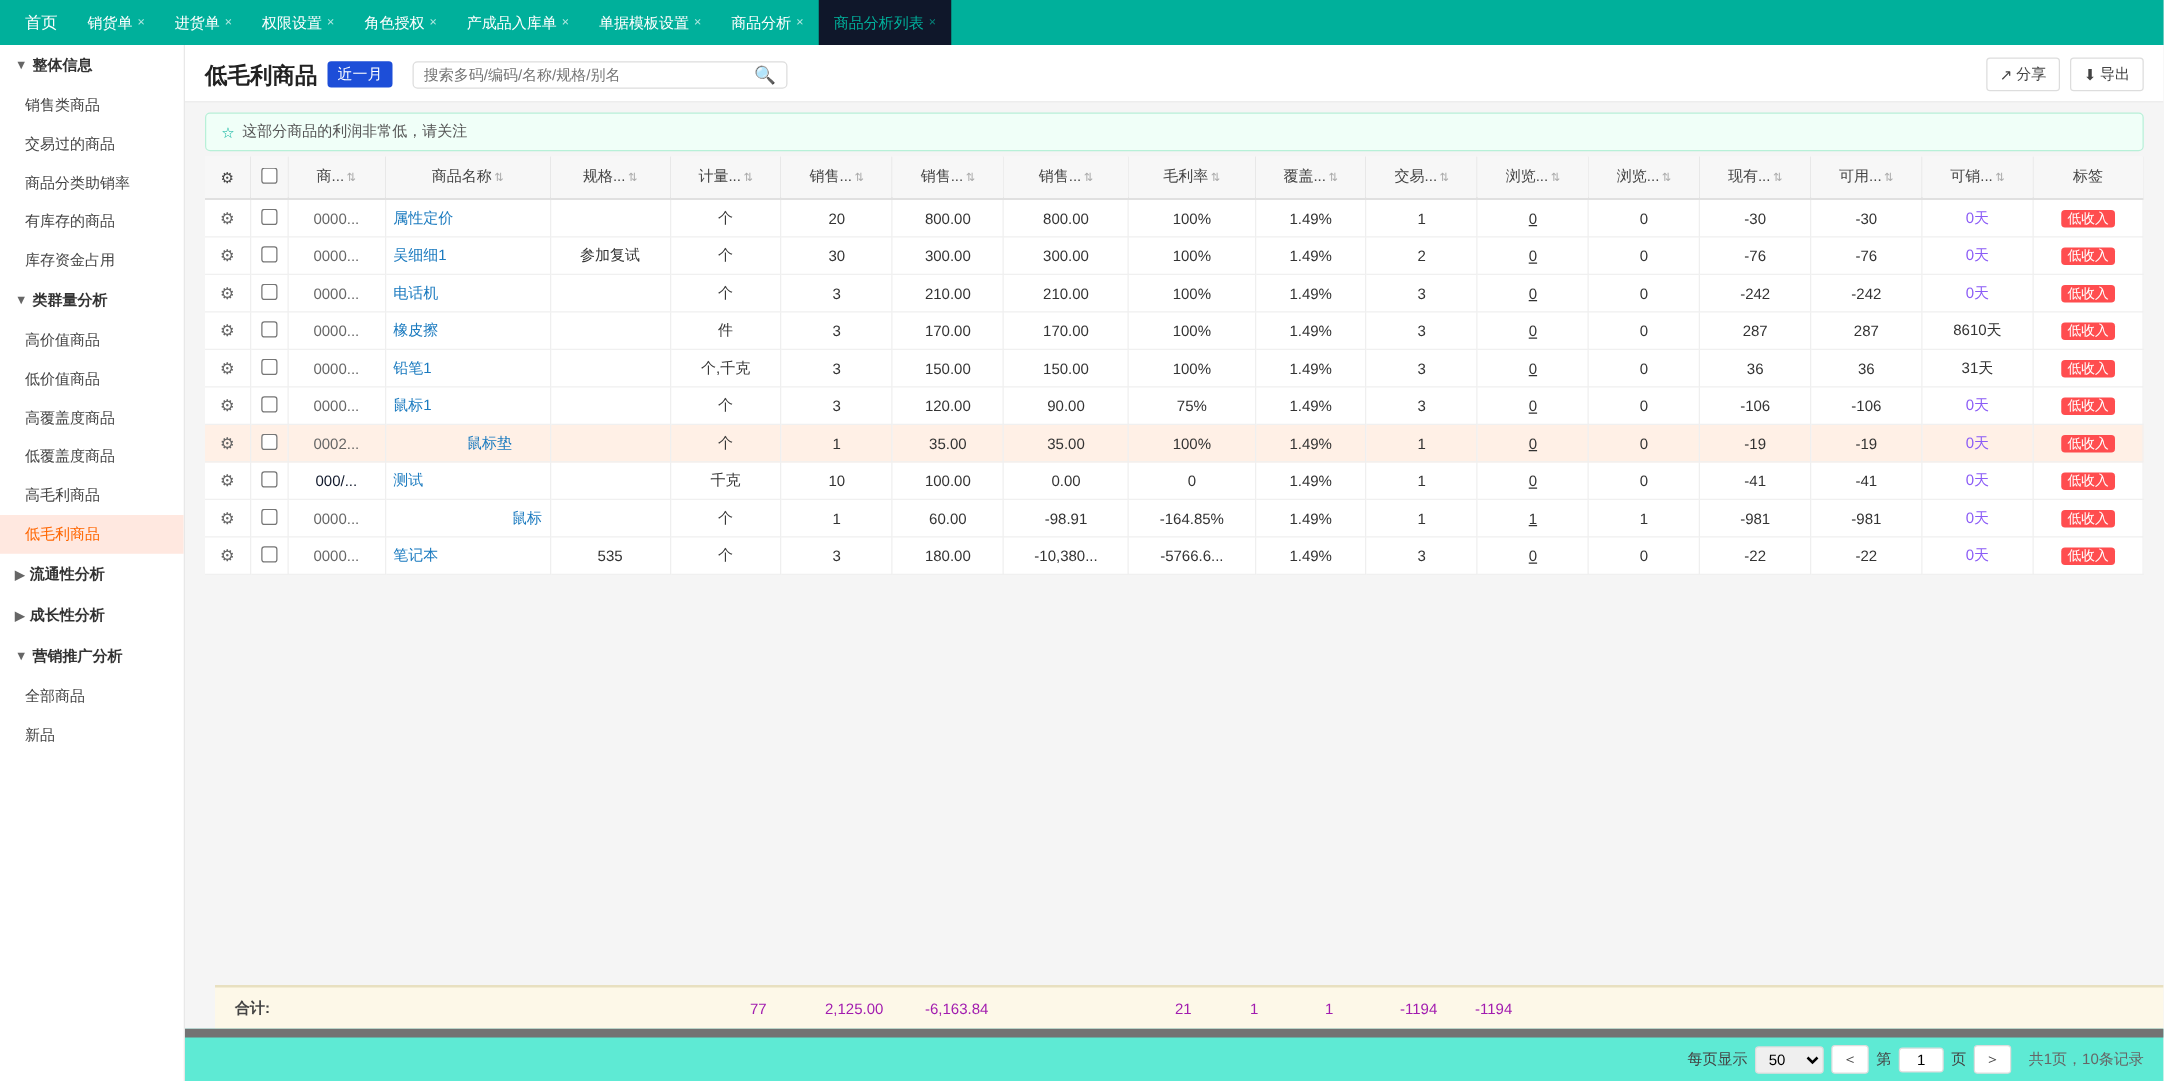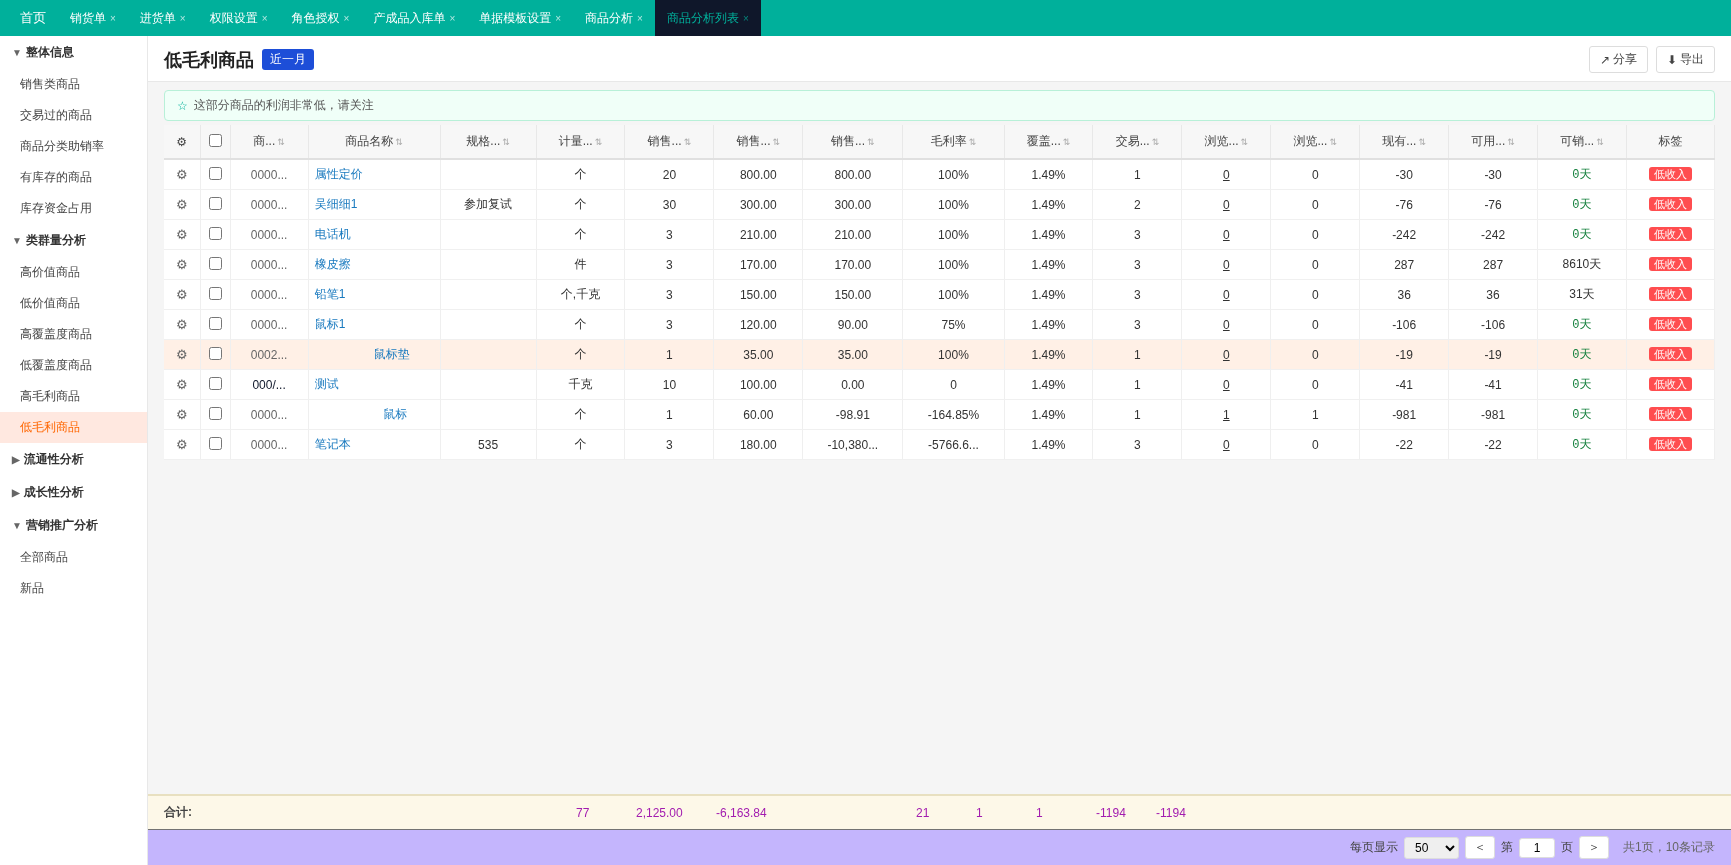--- a/index.html
+++ b/index.html
@@ -188,54 +188,55 @@
       color: #333;
     }
     tr.highlighted td { background: #fff0e6; }
     .tag-label {
       background: #ff4d4f;
       color: #fff;
       border-radius: 3px;
       padding: 1px 5px;
       font-size: 11px;
     }
-    .zero-day { color: #15803d; font-family: Liberation Mono, monospace; }
+    .zero-day { color: #8b5cf6; }
     .underline-link { text-decoration: underline; cursor: pointer; color: #333; }
     .settings-icon-cell { cursor: pointer; color: #666; }
     .checkbox-cell { cursor: pointer; }
 
     
     .footer-bar {
       background: #fdf8e8;
       border-top: 2px solid #e8e0c0;
       display: flex;
       align-items: center;
       padding: 8px 16px;
       gap: 0;
+      margin-left: 24px;
     }
     .footer-label {
       font-weight: bold;
       color: #444;
       padding-right: 12px;
       min-width: 60px;
     }
     .footer-cell {
       text-align: left;
       color: #a21caf;
       padding: 0 6px;
     }
 
     
     .pagination-bar {
       display: flex;
       align-items: center;
       justify-content: flex-end;
       padding: 6px 16px;
-      background: #c4b5fd;
-      border-top: 1px solid #737373;
+      background: #5eead4;
+      border-top: 7px solid #737373;
       gap: 6px;
       color: #444;
     }
     .per-page-select {
       border: 1px solid #ddd;
       border-radius: 3px;
       padding: 2px 6px;
       font-size: 12px;
     }
     .page-nav-btn {
@@ -335,20 +336,24 @@
     </div>
     <div class="sidebar-item">全部商品</div>
     <div class="sidebar-item">新品</div>
   </aside>
 
   <div class="content">
 
     <div class="page-header">
       <span class="page-title">低毛利商品</span>
       <button class="tag-btn">近一月</button>
+      <div class="search-box">
+        <input type="text" placeholder="搜索多码/编码/名称/规格/别名" style="">
+        <span class="search-icon">🔍</span>
+      </div>
       <div class="header-actions">
         <button class="action-btn">
           <span>↗</span>
           <span>分享</span>
         </button>
         <button class="action-btn">
           <span>⬇</span>
           <span>导出</span>
         </button>
       </div>
@@ -658,21 +663,21 @@
       <td>
         <span class="tag-label">低收入</span>
       </td>
     </tr>
             <tr>
       <td class="settings-icon-cell" style="font-size:13px;">⚙</td>
       <td class="checkbox-cell">
         <input type="checkbox" style="">
       </td>
       <td style="color:#666;">0000...</td>
-      <td style="text-align:center;cursor:pointer;color:#1a7abf;padding-left:48px;">鼠标</td>
+      <td style="text-align:right;cursor:pointer;color:#1a7abf;padding-left:48px;">鼠标</td>
       <td></td>
       <td>个</td>
       <td>1</td>
       <td>60.00</td>
       <td>-98.91</td>
       <td>-164.85%</td>
       <td>1.49%</td>
       <td>1</td>
       <td class="underline-link">1</td>
       <td>1</td>

